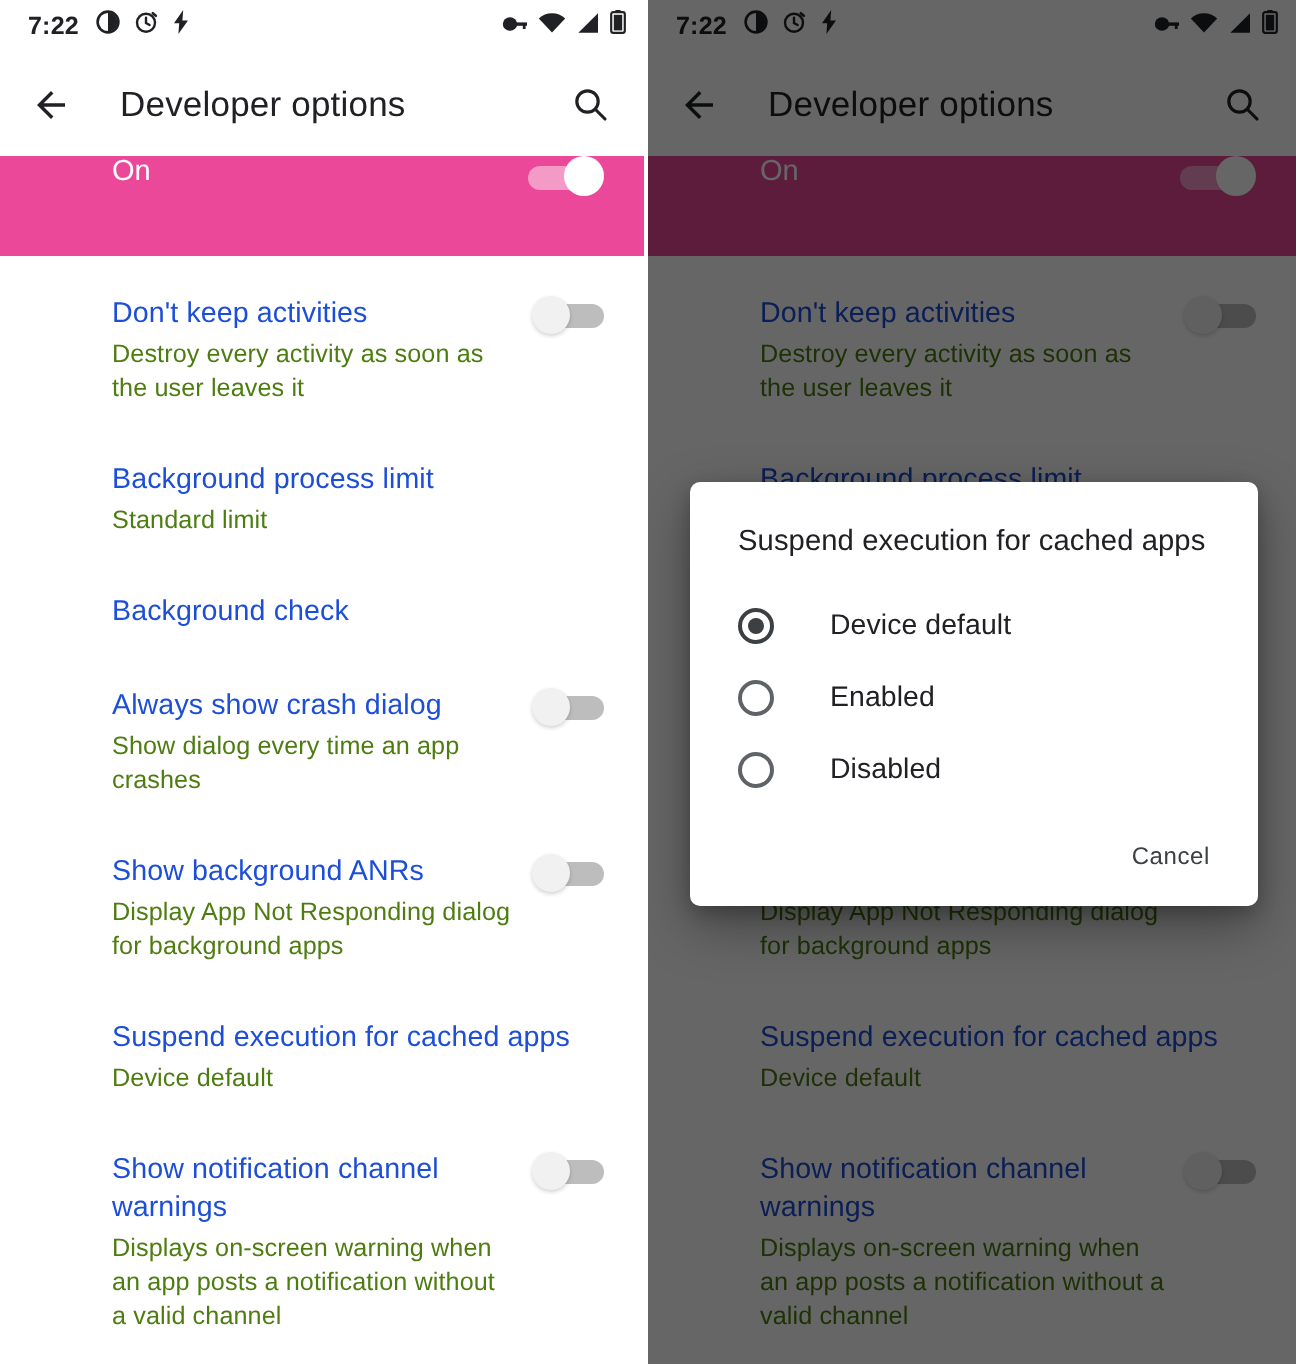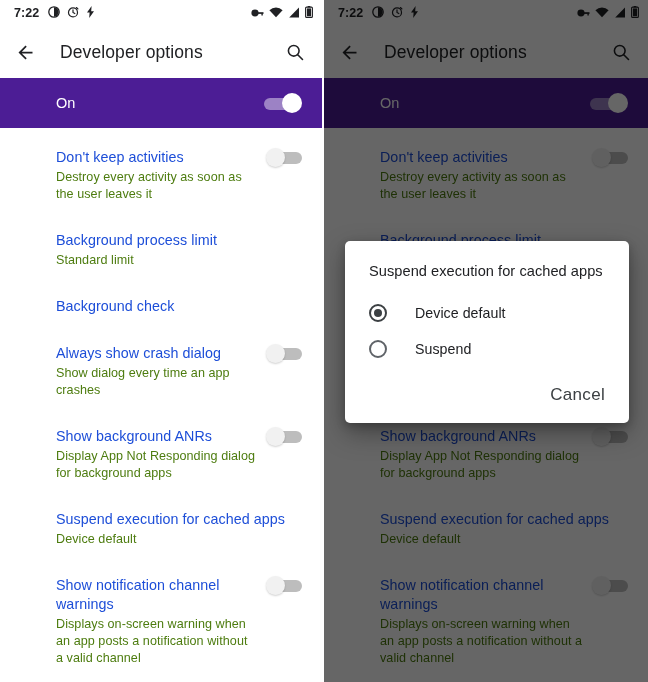--- a/index.html
+++ b/index.html
@@ -67,23 +67,22 @@
   }
   .appbar-spacer { flex: 1; }
   .icon-btn {
     width: 26px; height: 26px;
     display: flex; align-items: center; justify-content: center;
   }
 
   
   .master-row {
     height: 50px;
-    background: #4c1d95;
-    display: flex;
-    align-items: center;
+    background: #ec4899;
+    display: flex;
     padding: 0 20px 0 56px;
     position: relative;
     z-index: 2;
     gap: 32px;
   }
   .master-label {
     color: #ffffff;
     font-size: 14.5px;
   }
   .master-switch { margin-left: auto; }
@@ -197,21 +196,21 @@
     color: #202124;
     margin-left: 28px;
     letter-spacing: .05px;
   }
   .dialog-actions {
     display: flex;
     justify-content: flex-end;
     padding: 14px 22px 6px 22px;
   }
   .text-btn {
-    font-size: 17px;
+    font-size: 12px;
     color: #3c4043;
     padding: 4px 2px;
     letter-spacing: .3px;
     background: none;
     border: none;
     font-family: inherit;
     cursor: pointer;
   }
 </style>
 </head>
@@ -498,21 +497,25 @@
 
     <div class="dialog">
       <div class="dialog-title">Suspend execution for cached apps</div>
       <div id="radio-group">
           <div class="radio-row">
             <span class="radio checked"></span>
             <span class="radio-label">Device default</span>
           </div>
           <div class="radio-row">
             <span class="radio"></span>
-            <span class="radio-label">Suspend</span>
+            <span class="radio-label">Enabled</span>
+          </div>
+          <div class="radio-row">
+            <span class="radio"></span>
+            <span class="radio-label">Disabled</span>
           </div>
         </div>
       <div class="dialog-actions">
         <button class="text-btn">Cancel</button>
       </div>
     </div>
   </div>
 
 </div>
 

